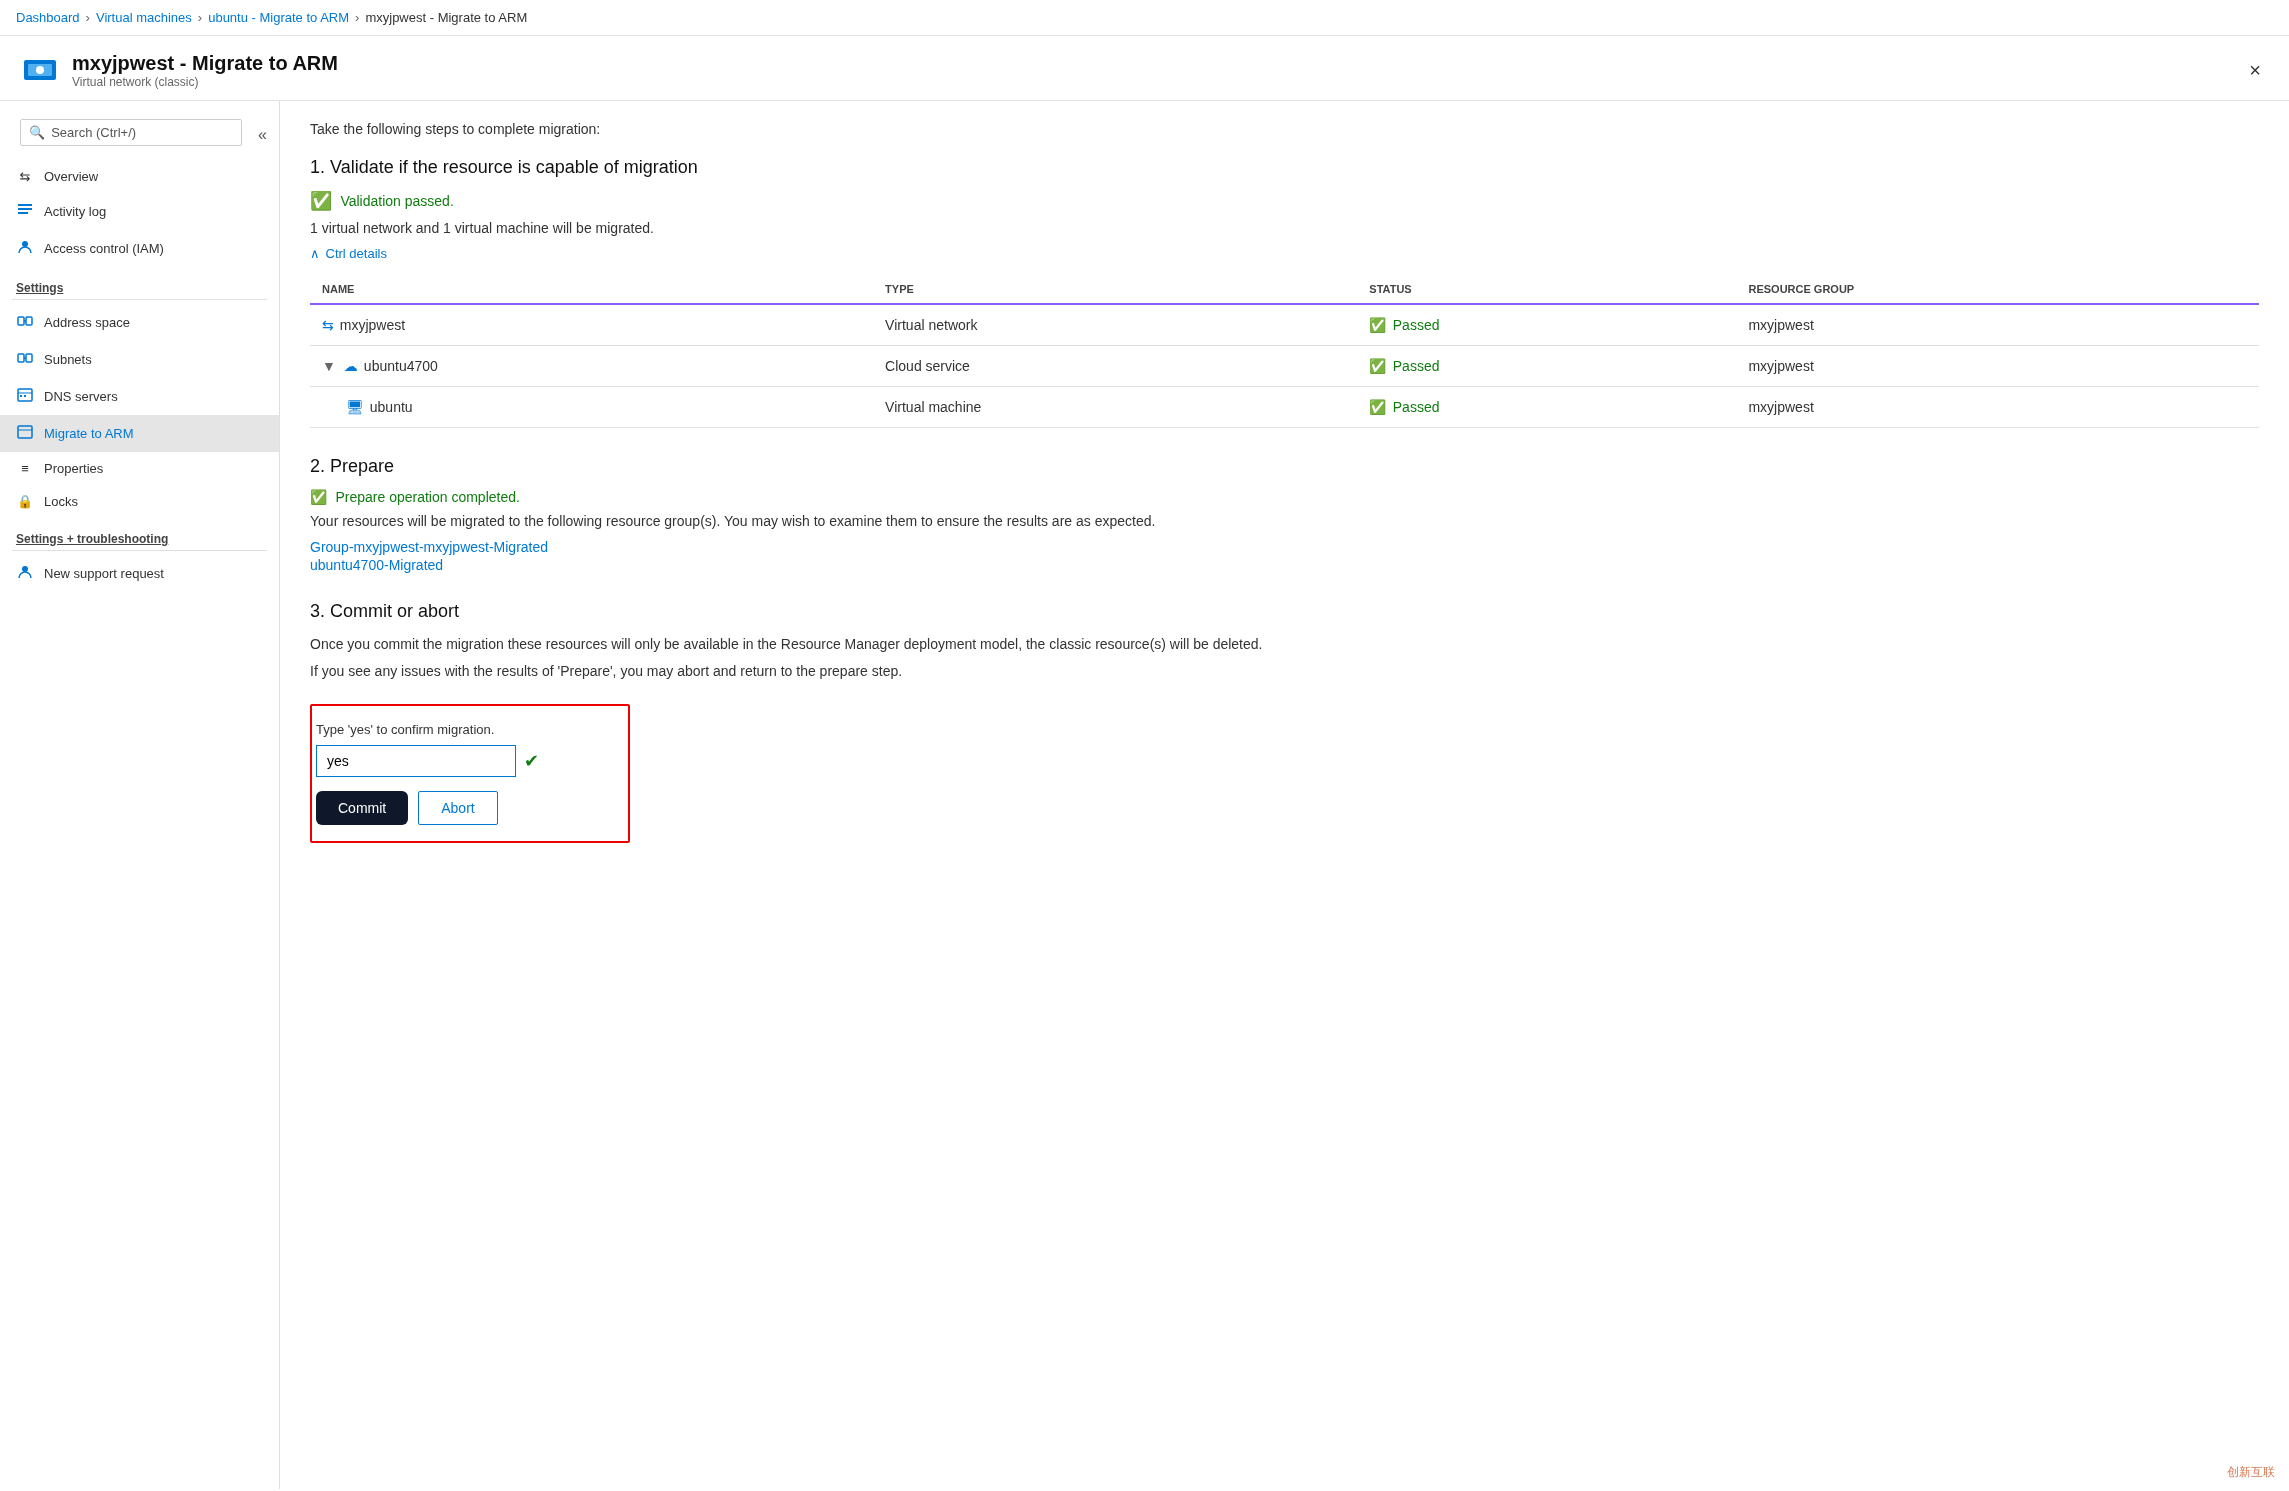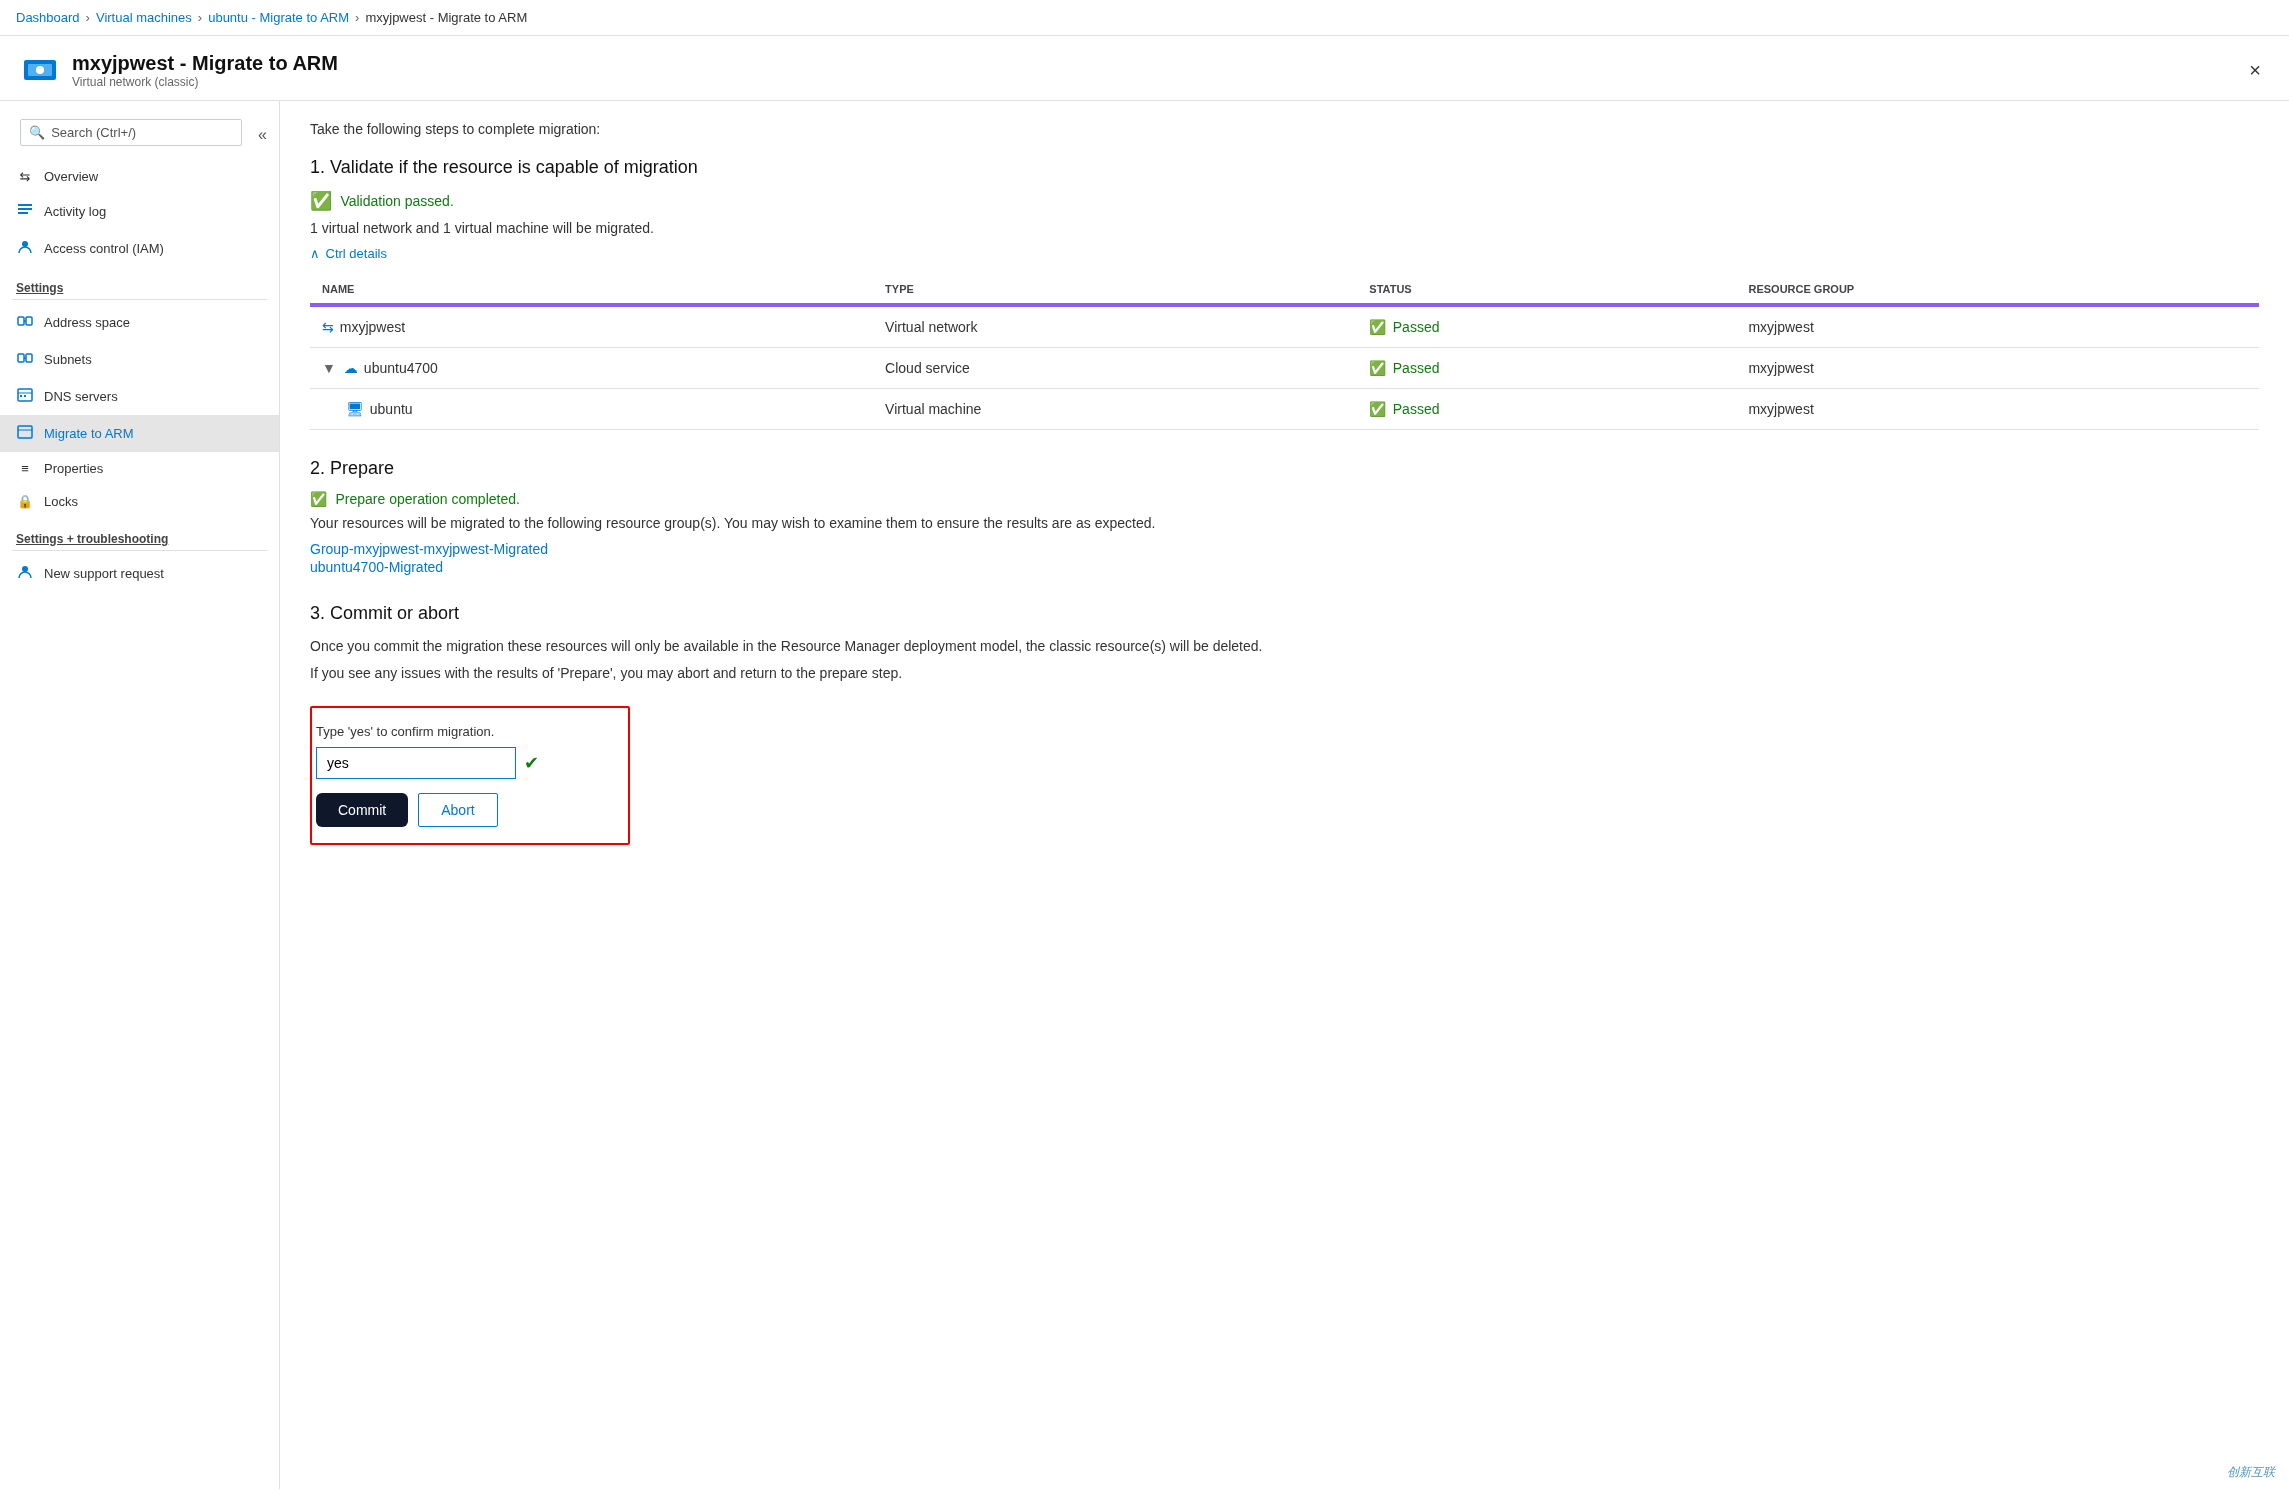--- a/index.html
+++ b/index.html
@@ -154,21 +154,21 @@
       width: 100%;
       border-collapse: collapse;
       margin-bottom: 20px;
     }
     .migration-table th {
       text-align: left;
       font-size: 11px;
       font-weight: 600;
       color: #444;
       text-transform: uppercase;
-      border-bottom: 4px solid #8b5cf6;
+      border-bottom: 2px solid #8b5cf6;
       padding: 8px 12px;
     }
     .migration-table td {
       padding: 12px 12px;
       font-size: 14px;
       border-bottom: 1px solid #e0e0e0;
     }
     .status-passed {
       display: flex;
       align-items: center;
@@ -240,23 +240,22 @@
 
     
     .intro-text { font-size: 14px; color: #333; margin-bottom: 20px; }
 
     
     .watermark {
       position: fixed;
       bottom: 10px;
       right: 14px;
       font-size: 12px;
-      color: #0369a1;
+      color: #c2410c;
       opacity: 0.7;
-      font-style: italic;
     }
   </style>
 </head>
 <body>
 
 <div class="breadcrumb-bar">
   <span style="cursor:pointer">Dashboard</span>
   <span class="sep">›</span>
   <span style="cursor:pointer">Virtual machines</span>
   <span class="sep">›</span>

